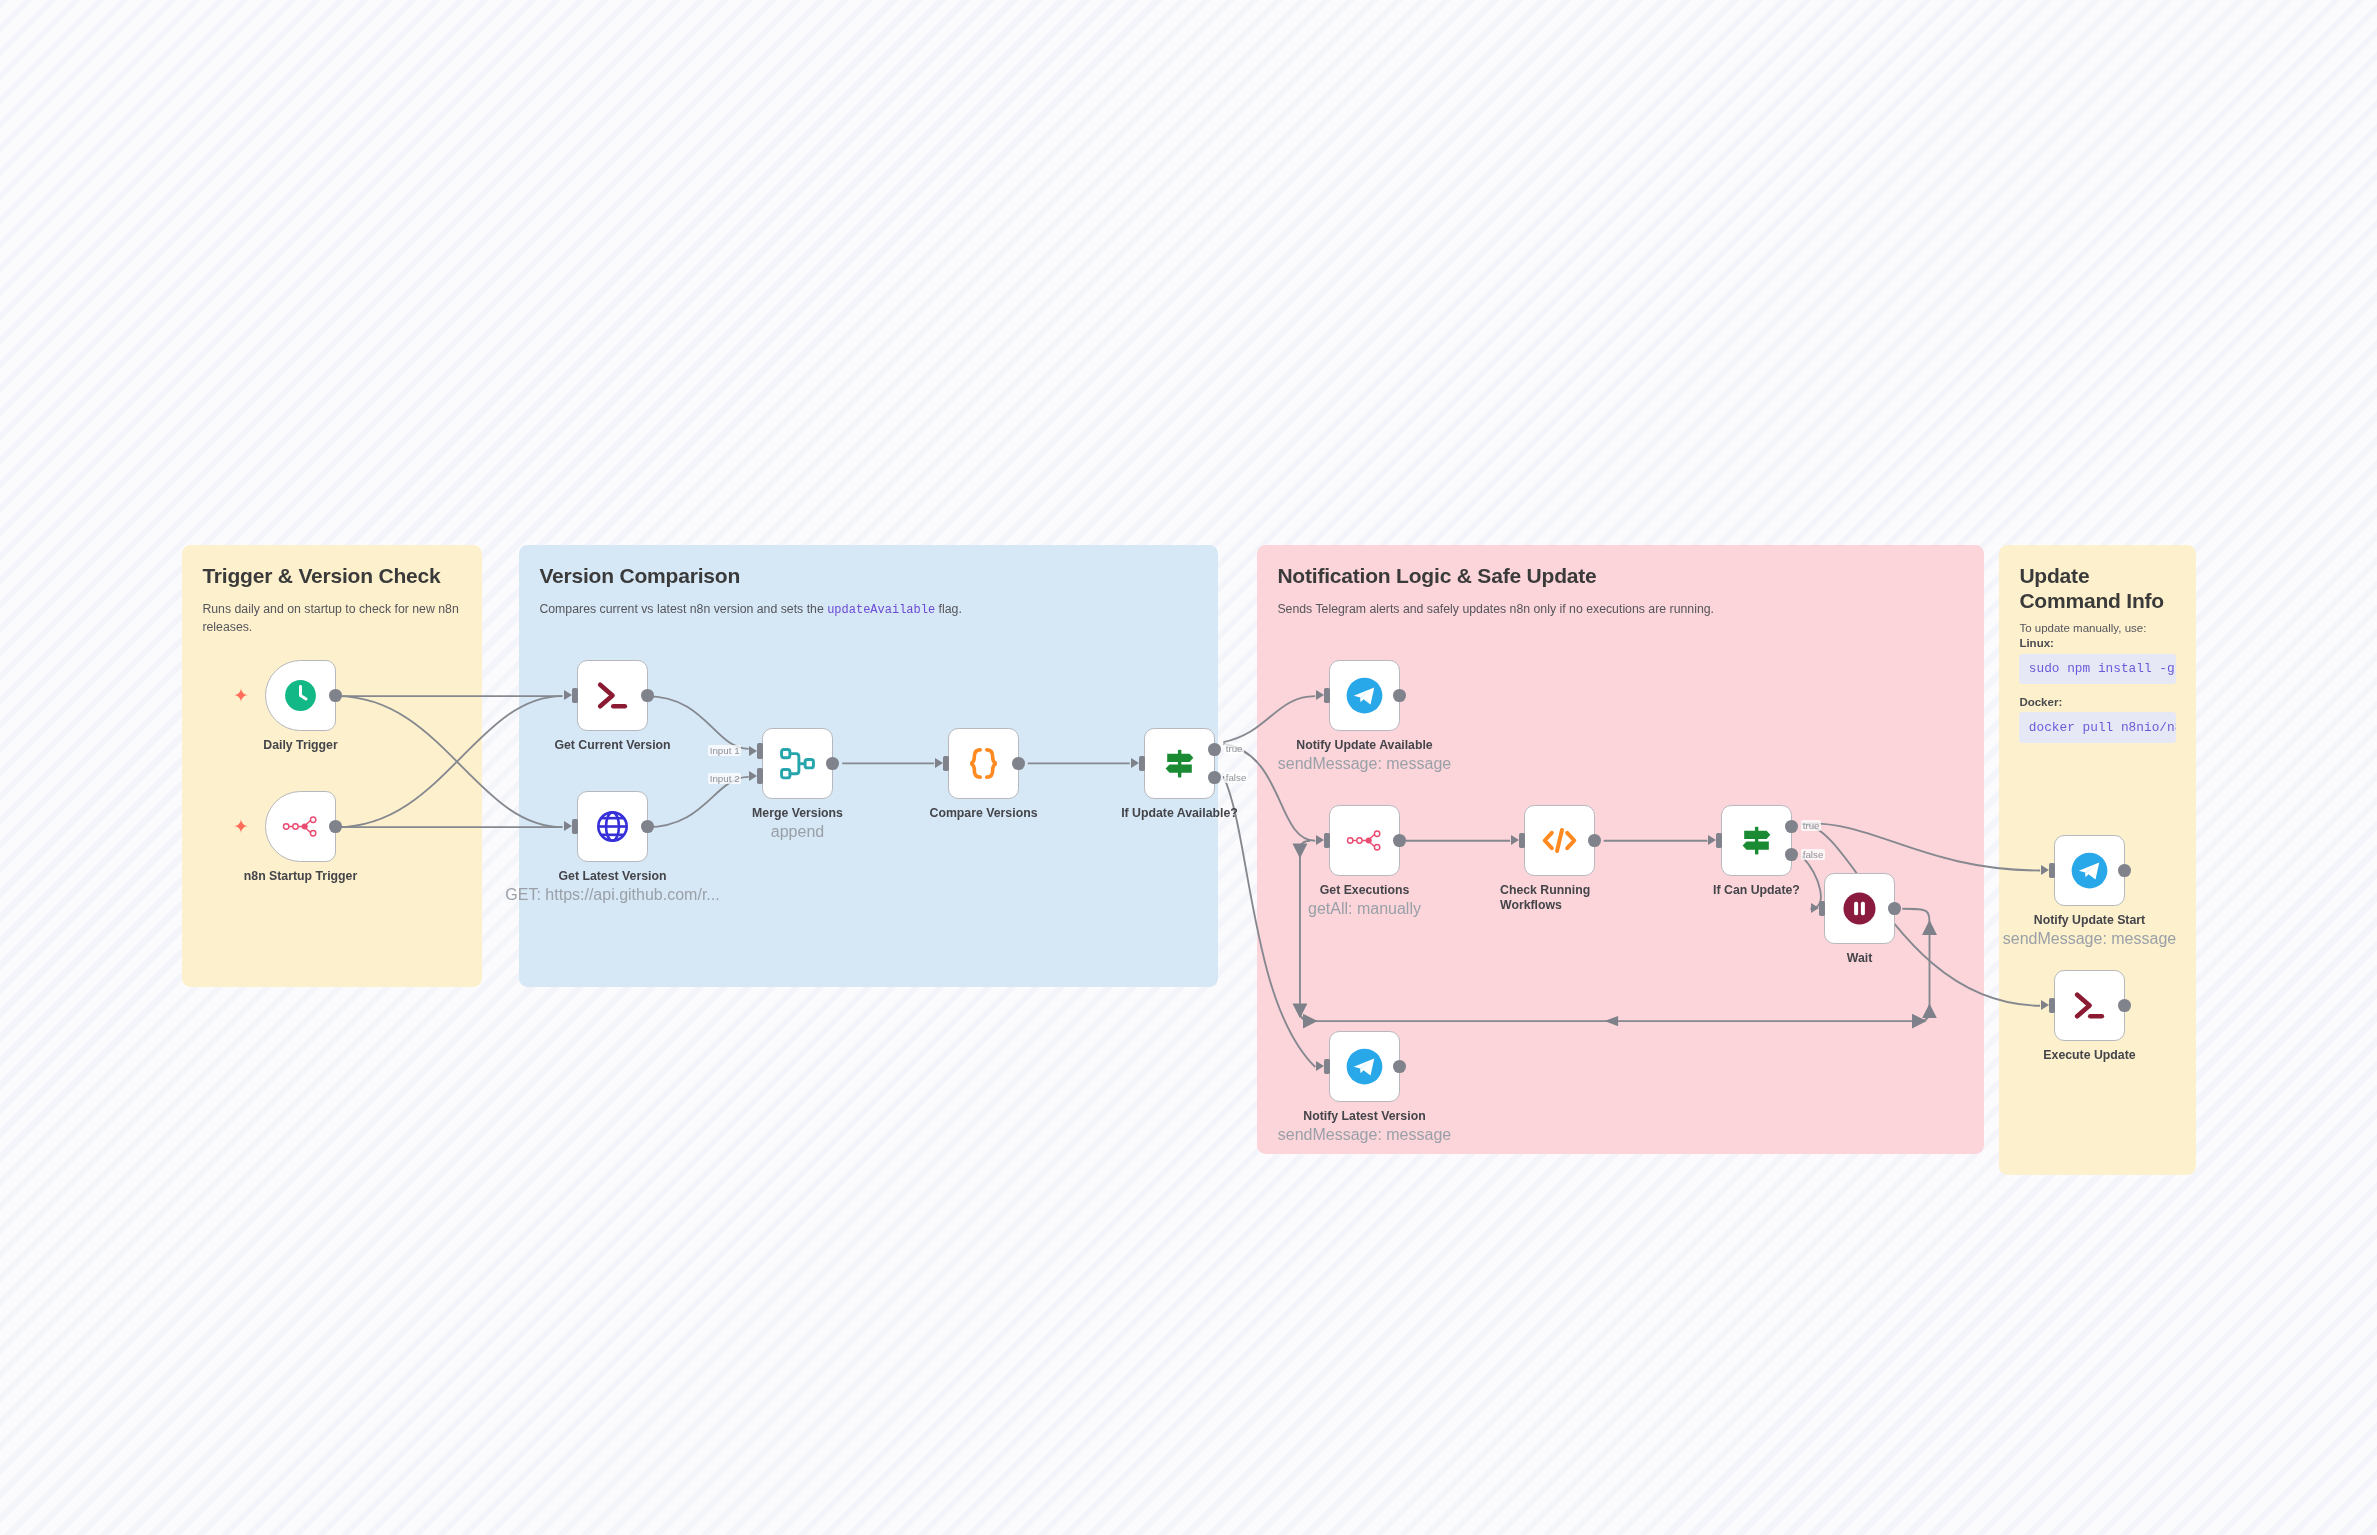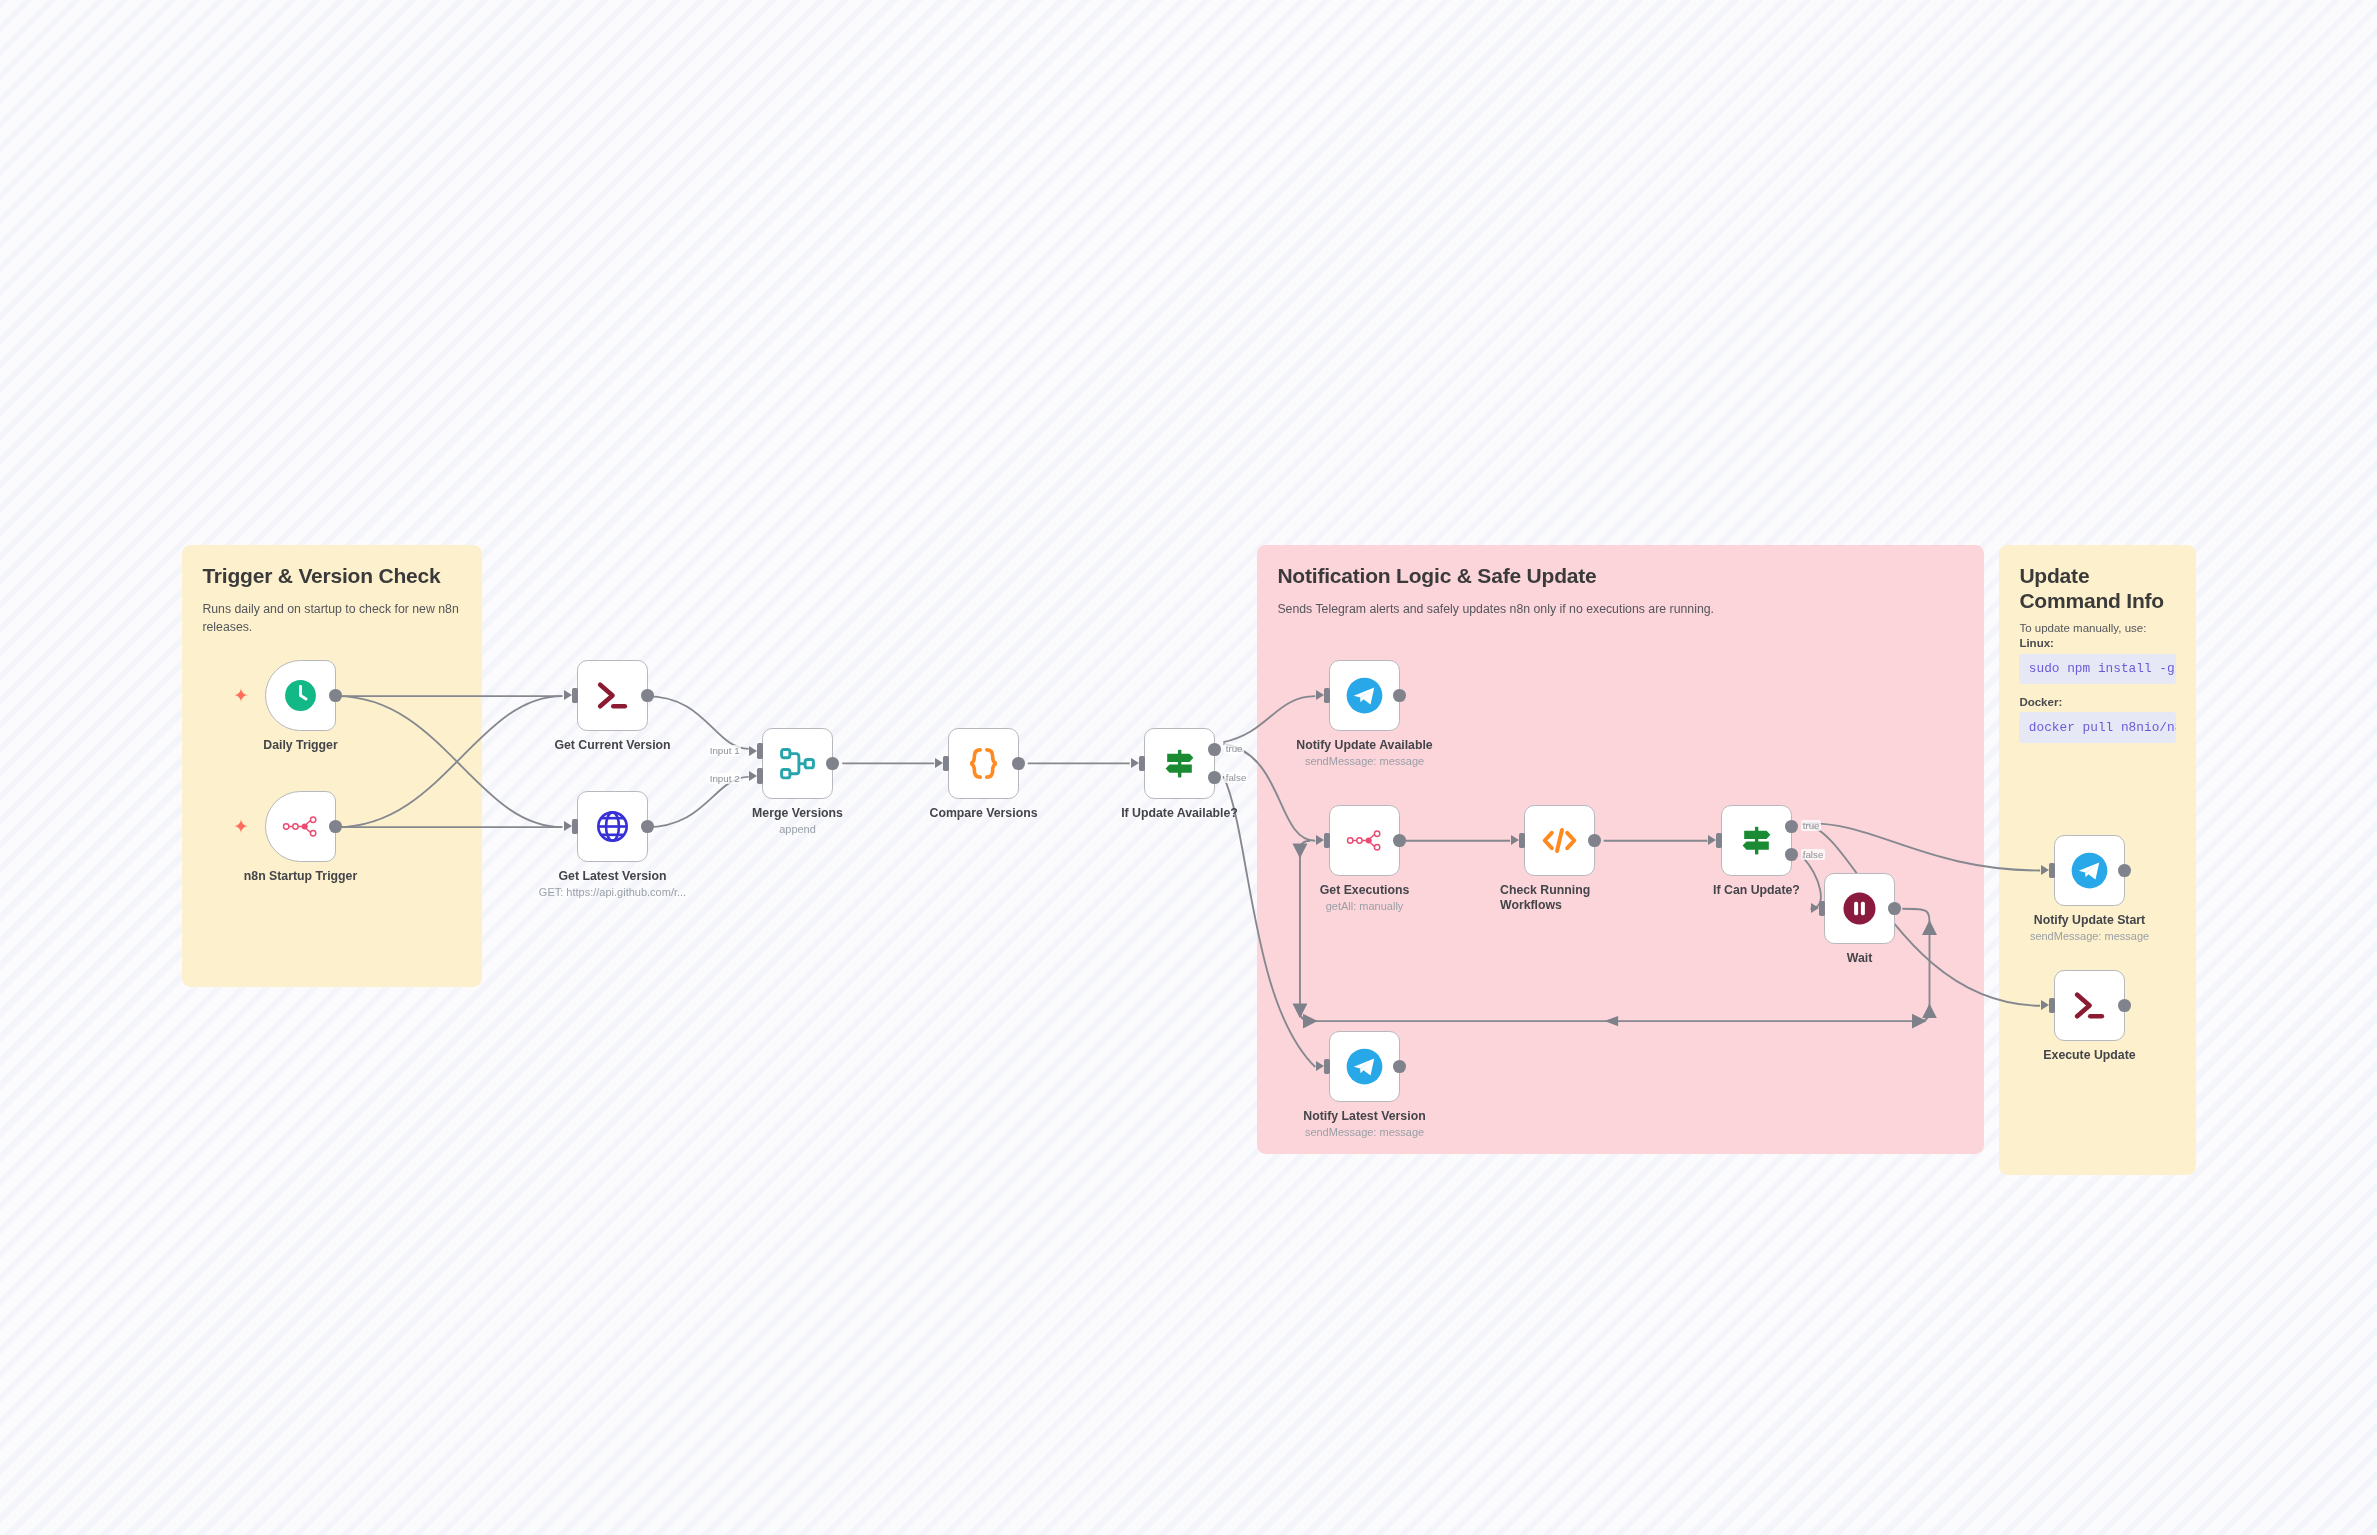--- a/index.html
+++ b/index.html
@@ -107,21 +107,21 @@
     font-weight: 700;
     color: #44454a;
     text-align: left;
   }
   .node-label.two-line { white-space: normal; width: 119px; line-height: 1.25; }
   .node-sub {
     position: absolute;
     left: 50%;
     transform: translateX(-50%);
     white-space: nowrap;
-    font-size: 11px;
+    font-size: 16px;
     color: #9aa0a8;
     text-align: center;
   }
   .node-wrap { position: absolute; width: 71px; height: 71px; }
 
   
   .dot {
     position: absolute;
     width: 12.8px; height: 12.8px;
     background: #80838c;
@@ -179,20 +179,24 @@
 </head>
 <body>
 
 <div id="canvas">
 
   <div class="sticky sticky-yellow" style="left:182px; top:545px; width:300px; height:442px;">
     <div class="sticky-title">Trigger &amp; Version Check</div>
     <div class="sticky-body">Runs daily and on startup to check for new n8n releases.</div>
   </div>
 
+  <div class="sticky sticky-blue" style="left:519px; top:545px; width:699px; height:442px;">
+    <div class="sticky-title">Version Comparison</div>
+    <div class="sticky-body"><span>Compares current vs latest n8n version and sets the </span><span class="inline-code">updateAvailable</span><span> flag.</span></div>
+  </div>
 
   <div class="sticky sticky-pink" style="left:1257px; top:545px; width:727px; height:609px;">
     <div class="sticky-title">Notification Logic &amp; Safe Update</div>
     <div class="sticky-body">Sends Telegram alerts and safely updates n8n only if no executions are running.</div>
   </div>
 
   <div class="sticky sticky-yellow" style="left:1999px; top:545px; width:197px; height:630px;">
     <div class="sticky-title" style="margin-bottom:8.5px;">Update Command Info</div>
     <div class="note-plain">To update manually, use:</div>
     <div class="note-sub">Linux:</div>

